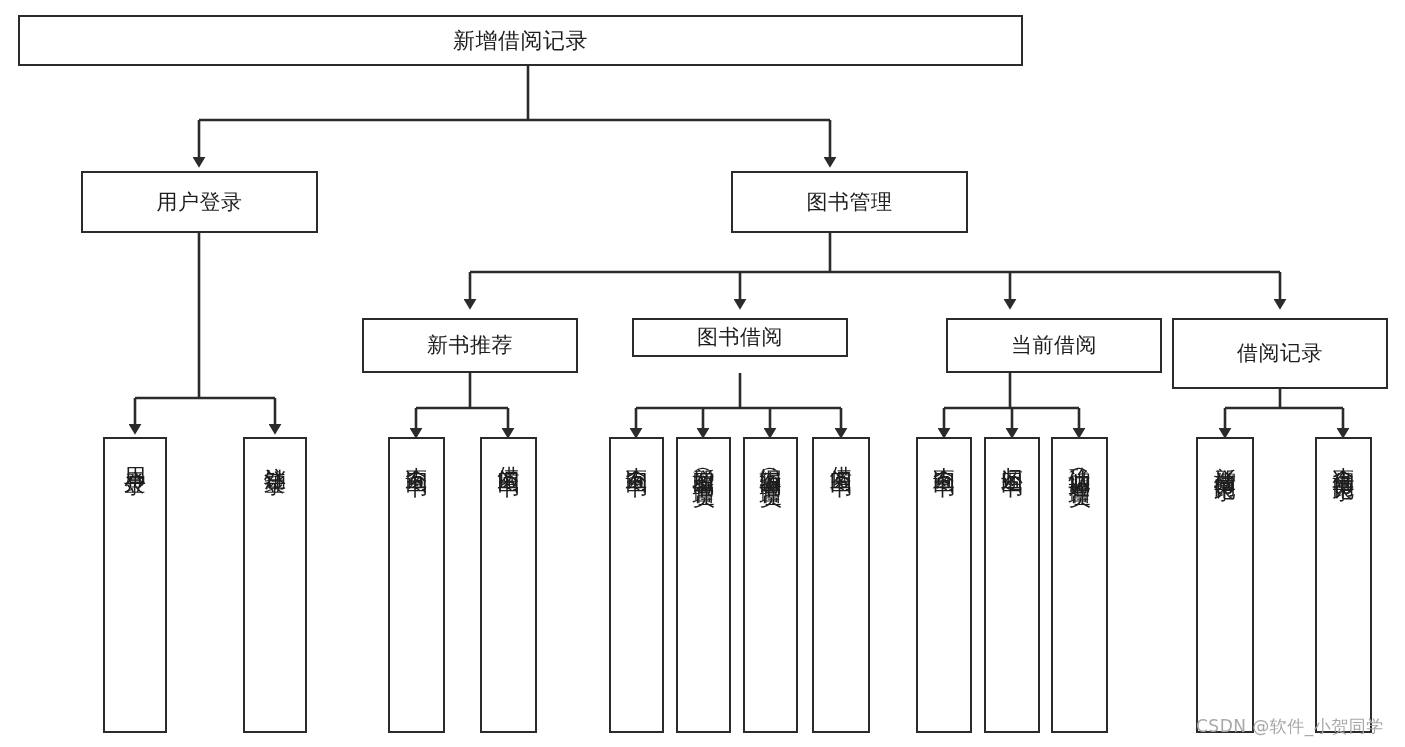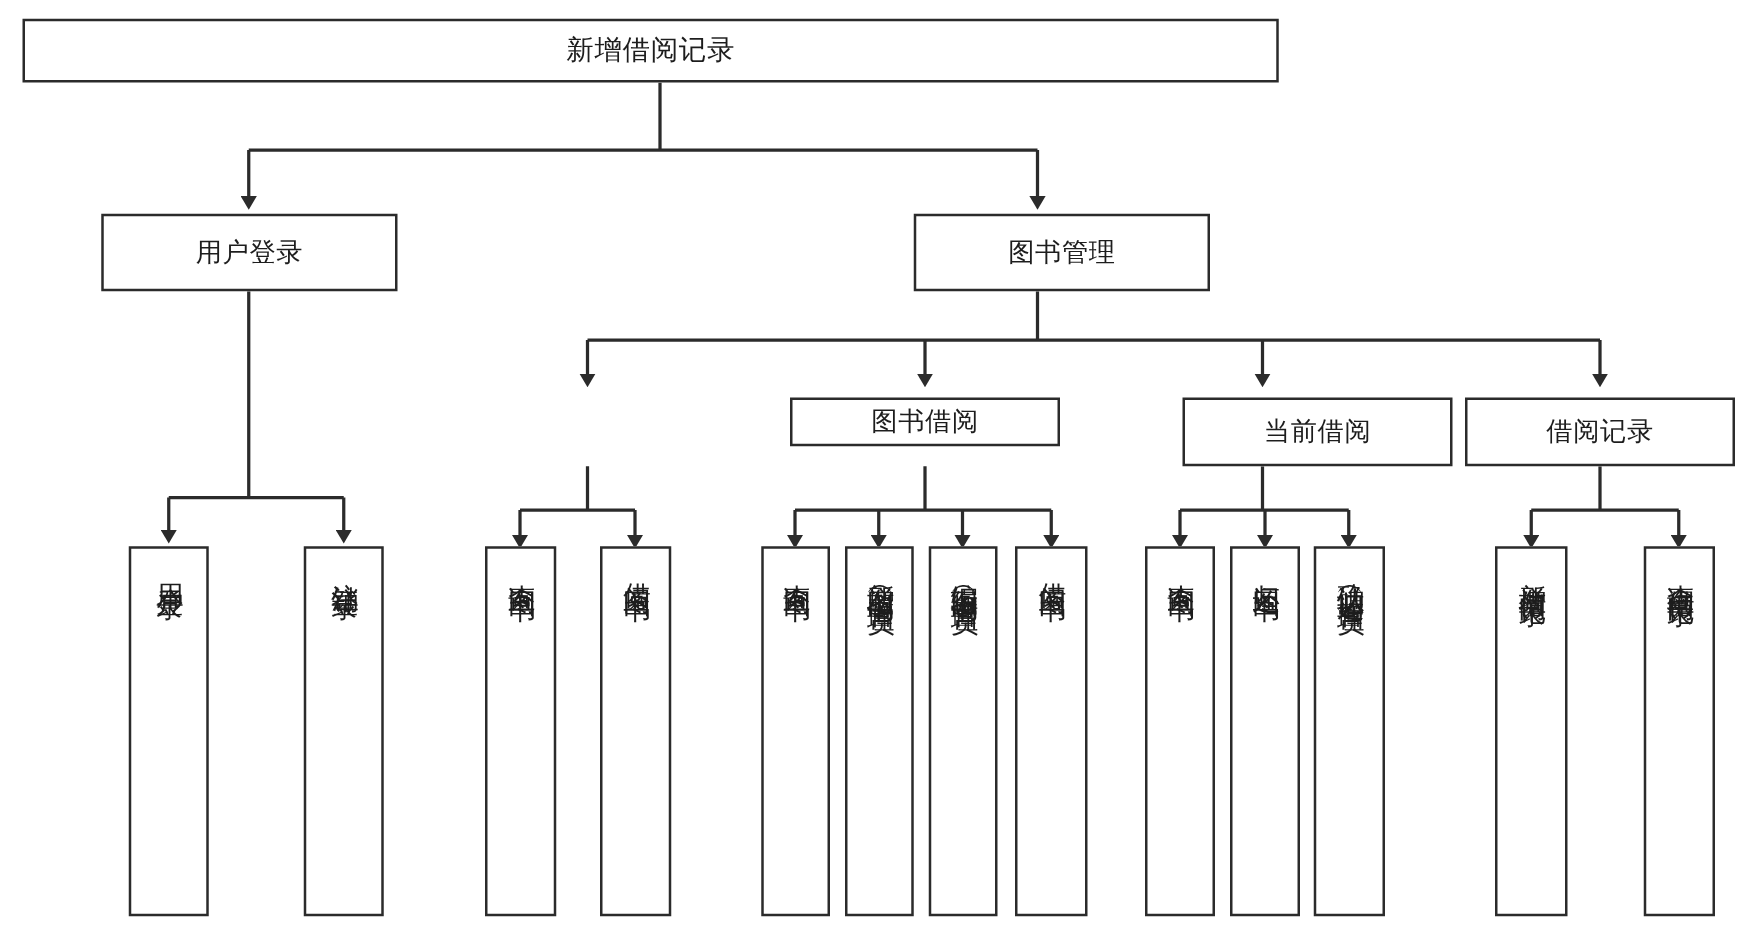--- a/index.html
+++ b/index.html
@@ -128,27 +128,30 @@
     <span class="lbl">新增借阅记录</span>
   </div>
 
   <div class="node" style="left:81px; top:171px; width:237px; height:62px;">
     <span class="lbl">用户登录</span>
   </div>
   <div class="node" style="left:711px; top:171px; width:237px; height:62px;margin-left:20px;">
     <span class="lbl">图书管理</span>
   </div>
 
+  <div class="node" style="left:362px; top:318px; width:216px; height:55px;">
+    <span class="lbl">新书推荐</span>
+  </div>
   <div class="node" style="left:632px; top:318px; width:216px; height:39px;">
     <span class="lbl">图书借阅</span>
   </div>
   <div class="node" style="left:902px; top:318px; width:216px; height:55px;margin-left:44px;">
     <span class="lbl">当前借阅</span>
   </div>
-  <div class="node" style="left:1172px; top:318px; width:216px; height:55px;">
+  <div class="node" style="left:1172px; top:318px; width:216px; height:71px;">
     <span class="lbl">借阅记录</span>
   </div>
 
   <div class="node leaf" style="left:103px; top:437px; width:64px; height:296px;">
     <span class="lbl">用户登录</span>
   </div>
   <div class="node leaf" style="left:243px; top:437px; width:64px; height:296px;">
     <span class="lbl">注销登录</span>
   </div>
 
@@ -182,14 +185,15 @@
     <span class="lbl">确认归还（管理员）</span>
   </div>
 
   <div class="node leaf" style="left:1196px; top:437px; width:58px; height:296px;">
     <span class="lbl">新增借阅记录</span>
   </div>
   <div class="node leaf" style="left:1315px; top:437px; width:57px; height:296px;">
     <span class="lbl">查询借阅记录</span>
   </div>
 
+  <div class="watermark" style="left:1196px; top:715px;">CSDN @软件_小贺同学</div>
 
 </div>
 
 </body></html>

